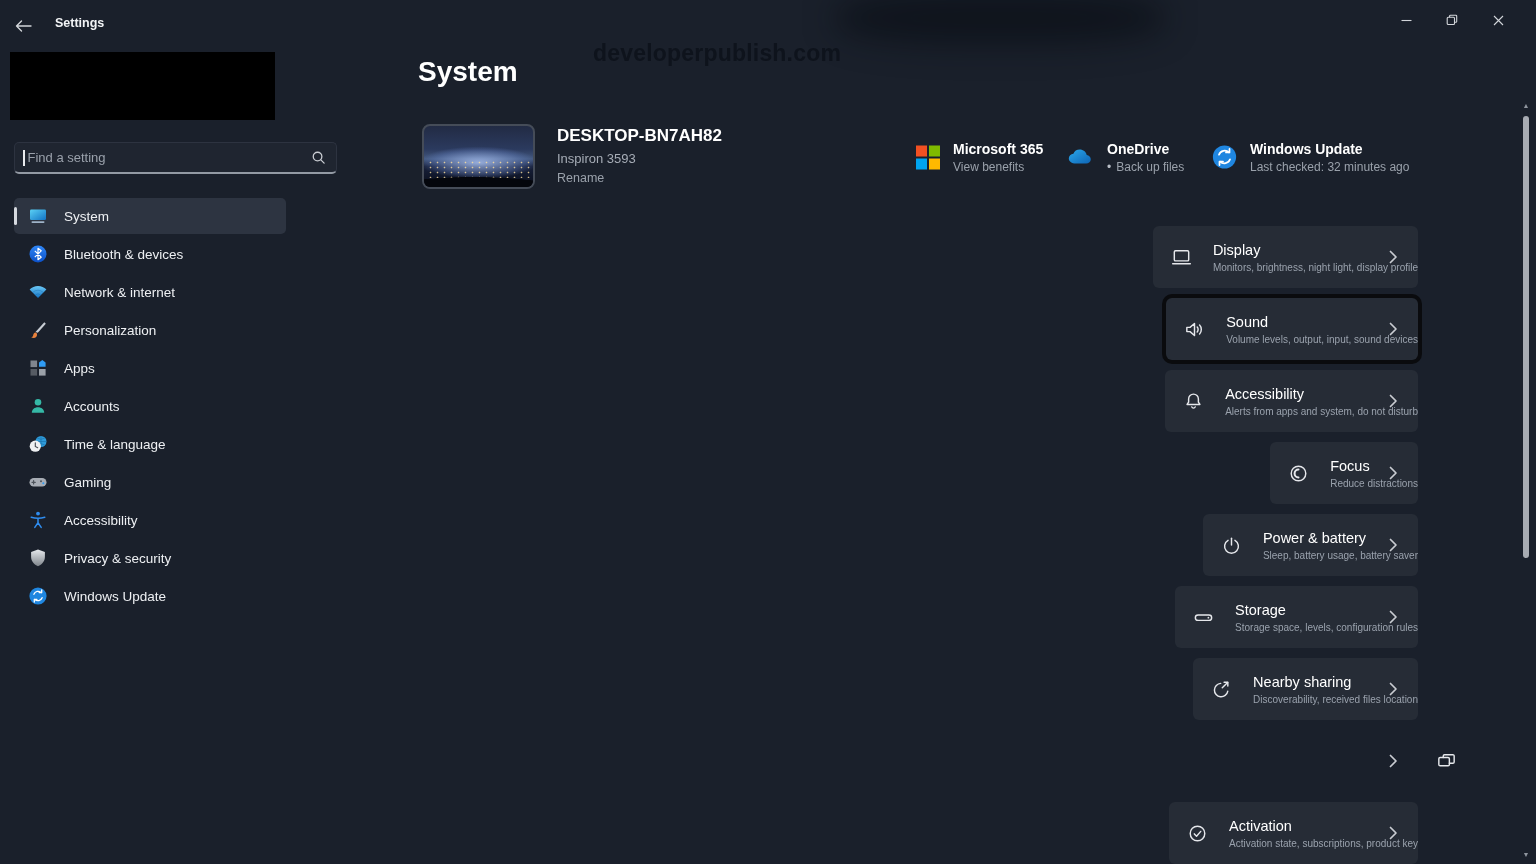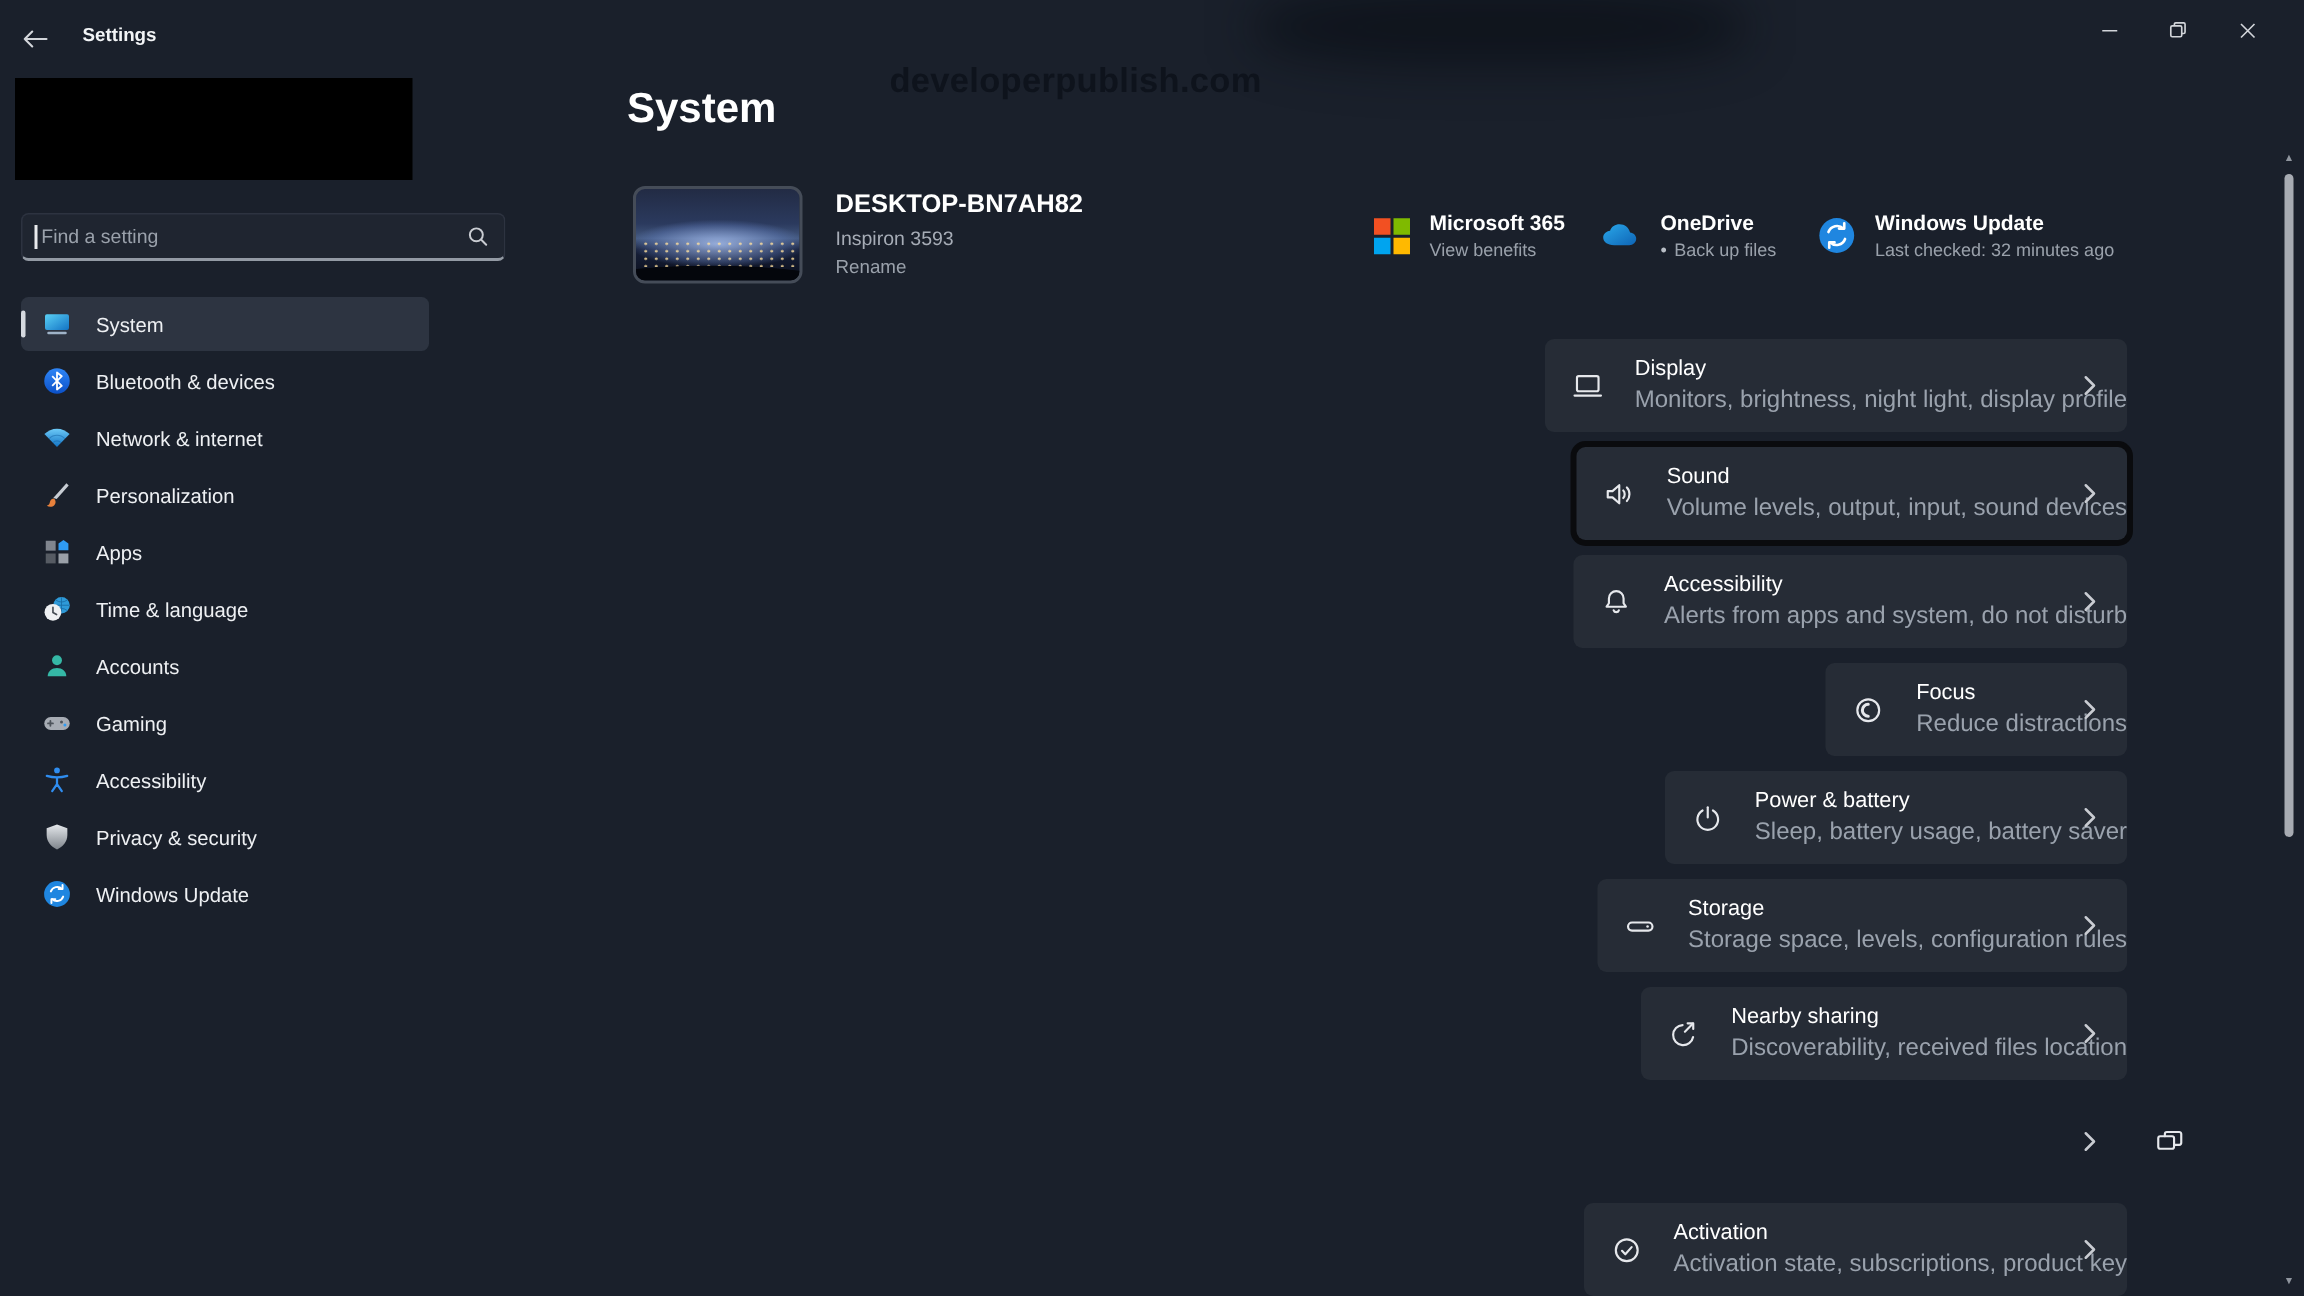--- a/index.html
+++ b/index.html
@@ -54,21 +54,21 @@
   .qtitle { font-size:14px; font-weight:700; color:#fff; }
   .qsub { font-size:12px; color:#9aa1ab; margin-top:3px; display:flex; align-items:center; gap:5px; }
   .dot { color:#b9bec6; font-size:12px; line-height:1; }
 
   #rows { position:absolute; top:178px; left:0; width:1000px; display:flex; flex-direction:column; gap:10px;align-items:flex-end; }
   .row { position:relative; height:62px; background:#262c36; border-radius:6px; display:flex; align-items:center; flex:none; }
   .row.highlighted { box-shadow:0 0 0 4px #0a0b0e; }
   .ricon { position:absolute; left:17px; display:flex; }
   .rtext { margin-left:60px; display:flex; flex-direction:column; }
   .rtitle { font-size:14.5px; color:#fff; }
-  .rsub { font-size:16px; color:#9aa2ad; margin-top:4px; }
+  .rsub { font-size:10px; color:#9aa2ad; margin-top:4px; }
   .chev { position:absolute; right:18px; display:flex; }
 
   
   .scrollbar { position:absolute; right:5px; top:100px; bottom:4px; width:10px; }
   .sb-up,.sb-down { position:absolute; left:0; width:10px; text-align:center; color:#8f959e; font-size:7px; }
   .sb-up { top:2px; } .sb-down { bottom:2px; }
   .sb-thumb { position:absolute; left:2px; top:16px; width:6px; height:442px; background:#a7abb2; border-radius:4px; }
 </style>
 </head>
 <body>
@@ -180,36 +180,36 @@
               <rect x="2.5" y="11" width="6.6" height="6.6" fill="#565b63"></rect>
               <rect x="11" y="11" width="6.6" height="6.6" fill="#9aa0a8"></rect>
               <path d="M11 8.8V4.4L14.3 2l3.3 2.4v4.4z" fill="#2f9bf4"></path>
             </svg>
           </span>
           <span class="nlabel">Apps</span>
         </div>
         <div class="side-item">
           <span class="nicon">
             <svg width="20" height="20" viewBox="0 0 20 20">
+              <circle cx="10" cy="6.2" r="3.3" fill="#35b8a6"></circle>
+              <path d="M3.8 16.8c0-3.4 2.8-5.5 6.2-5.5s6.2 2.1 6.2 5.5z" fill="#35b8a6"></path>
+            </svg>
+          </span>
+          <span class="nlabel">Accounts</span>
+        </div>
+        <div class="side-item">
+          <span class="nicon">
+            <svg width="20" height="20" viewBox="0 0 20 20">
               <circle cx="13" cy="7.5" r="5.5" fill="#2e9ad8"></circle>
               <path d="M13 2.2v10.6M7.7 7.5h10.6M9.2 4a6.5 6.5 0 0 0 7.6 0M9.2 11a6.5 6.5 0 0 1 7.6 0" stroke="#1a6ea8" stroke-width="0.6" fill="none"></path>
               <circle cx="7.3" cy="12.2" r="5.6" fill="#eef0f2"></circle>
               <path d="M7.3 8.8v3.6l2.4 1.3" stroke="#454b53" stroke-width="1.1" fill="none" stroke-linecap="round"></path>
             </svg>
           </span>
           <span class="nlabel">Time &amp; language</span>
-        </div>
-        <div class="side-item">
-          <span class="nicon">
-            <svg width="20" height="20" viewBox="0 0 20 20">
-              <circle cx="10" cy="6.2" r="3.3" fill="#35b8a6"></circle>
-              <path d="M3.8 16.8c0-3.4 2.8-5.5 6.2-5.5s6.2 2.1 6.2 5.5z" fill="#35b8a6"></path>
-            </svg>
-          </span>
-          <span class="nlabel">Accounts</span>
         </div>
         <div class="side-item">
           <span class="nicon">
             <svg width="20" height="20" viewBox="0 0 20 20">
               <rect x="1.5" y="6" width="17" height="8.6" rx="4.3" fill="#a7acb4"></rect>
               <path d="M5.6 8.6v3.3M4 10.3h3.3" stroke="#4d535b" stroke-width="1.2" stroke-linecap="round"></path>
               <circle cx="13" cy="9.3" r="1" fill="#4d535b"></circle>
               <circle cx="15.3" cy="11.3" r="1" fill="#2f9bf4"></circle>
             </svg>
           </span>

